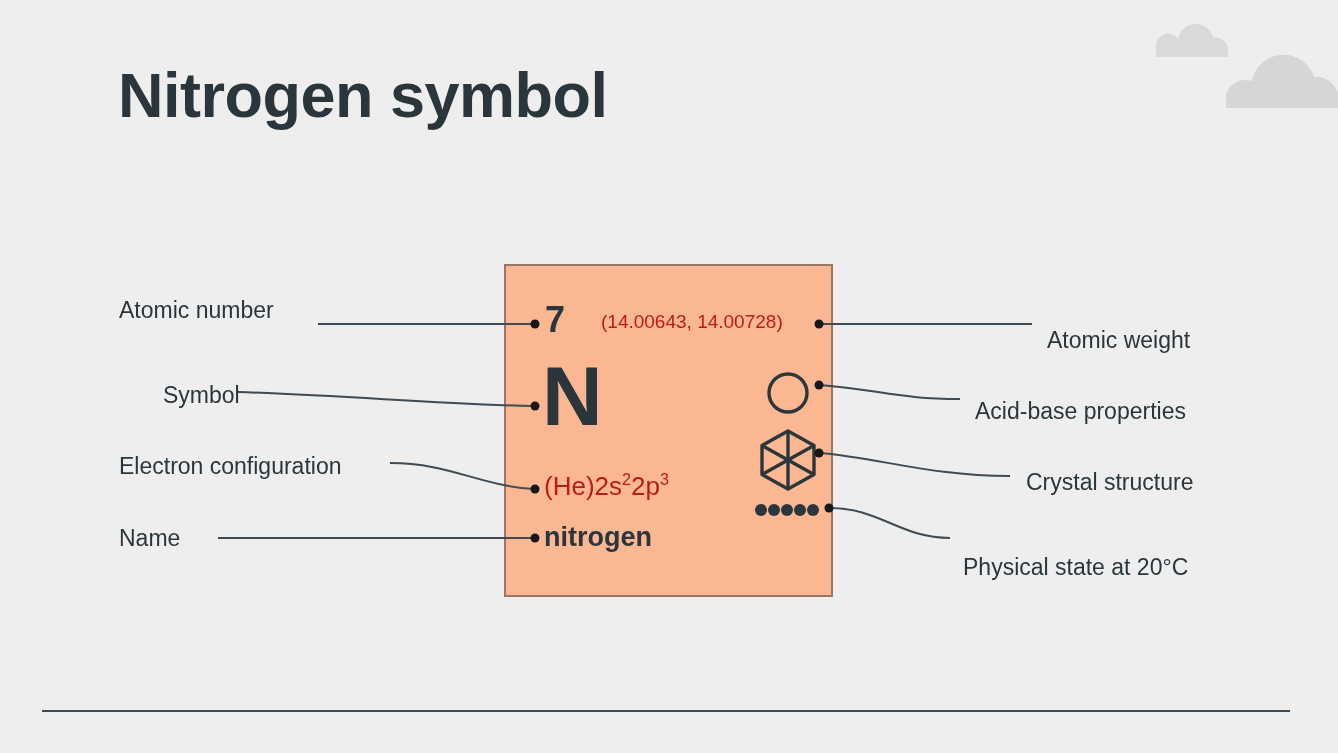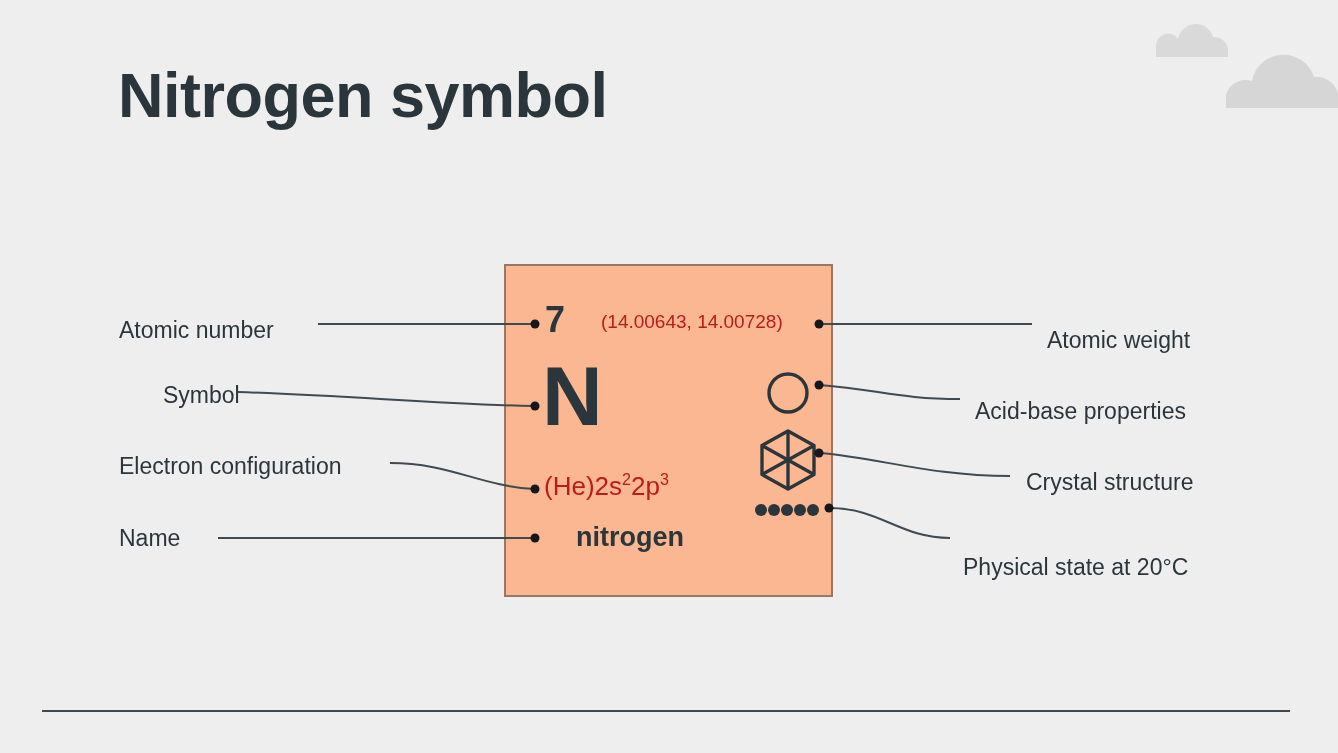--- a/index.html
+++ b/index.html
@@ -99,21 +99,20 @@
     line-height: 0;
   }
   .card-name {
     position: absolute;
     left: 38px;
     top: 258px;
     font-size: 27px;
     font-weight: bold;
     color: #2b363c;
     line-height: 1;
-    margin-left: 32px;
   }
   .card-icon-acid {
     position: absolute;
     left: 259px;
     top: 104px;
   }
   .card-icon-crystal {
     position: absolute;
     left: 251px;
     top: 161px;
@@ -235,21 +234,21 @@
       <circle cx="535" cy="406" r="4.5"></circle>
       <circle cx="535" cy="489" r="4.5"></circle>
       <circle cx="535" cy="538" r="4.5"></circle>
       <circle cx="819" cy="324" r="4.5"></circle>
       <circle cx="819" cy="385" r="4.5"></circle>
       <circle cx="819" cy="453" r="4.5"></circle>
       <circle cx="829" cy="508" r="4.5"></circle>
     </g>
   </svg>
 
-  <div class="callout left" style="left:119px; top:319px;">Atomic number</div>
+  <div class="callout left" style="left:119px; top:299px;">Atomic number</div>
   <div class="callout left" style="left:119px; top:384px;margin-left:44px;">Symbol</div>
   <div class="callout left" style="left:119px; top:455px;">Electron configuration</div>
   <div class="callout left" style="left:119px; top:527px;">Name</div>
 
   <div class="callout right" style="left:1047px; top:313px;">Atomic weight</div>
   <div class="callout right" style="left:975px; top:384px;">Acid-base properties</div>
   <div class="callout right" style="left:1026px; top:455px;">Crystal structure</div>
   <div class="callout right" style="left:963px; top:540px;">Physical state at 20°C</div>
 
   <div id="bottom-rule"></div>

